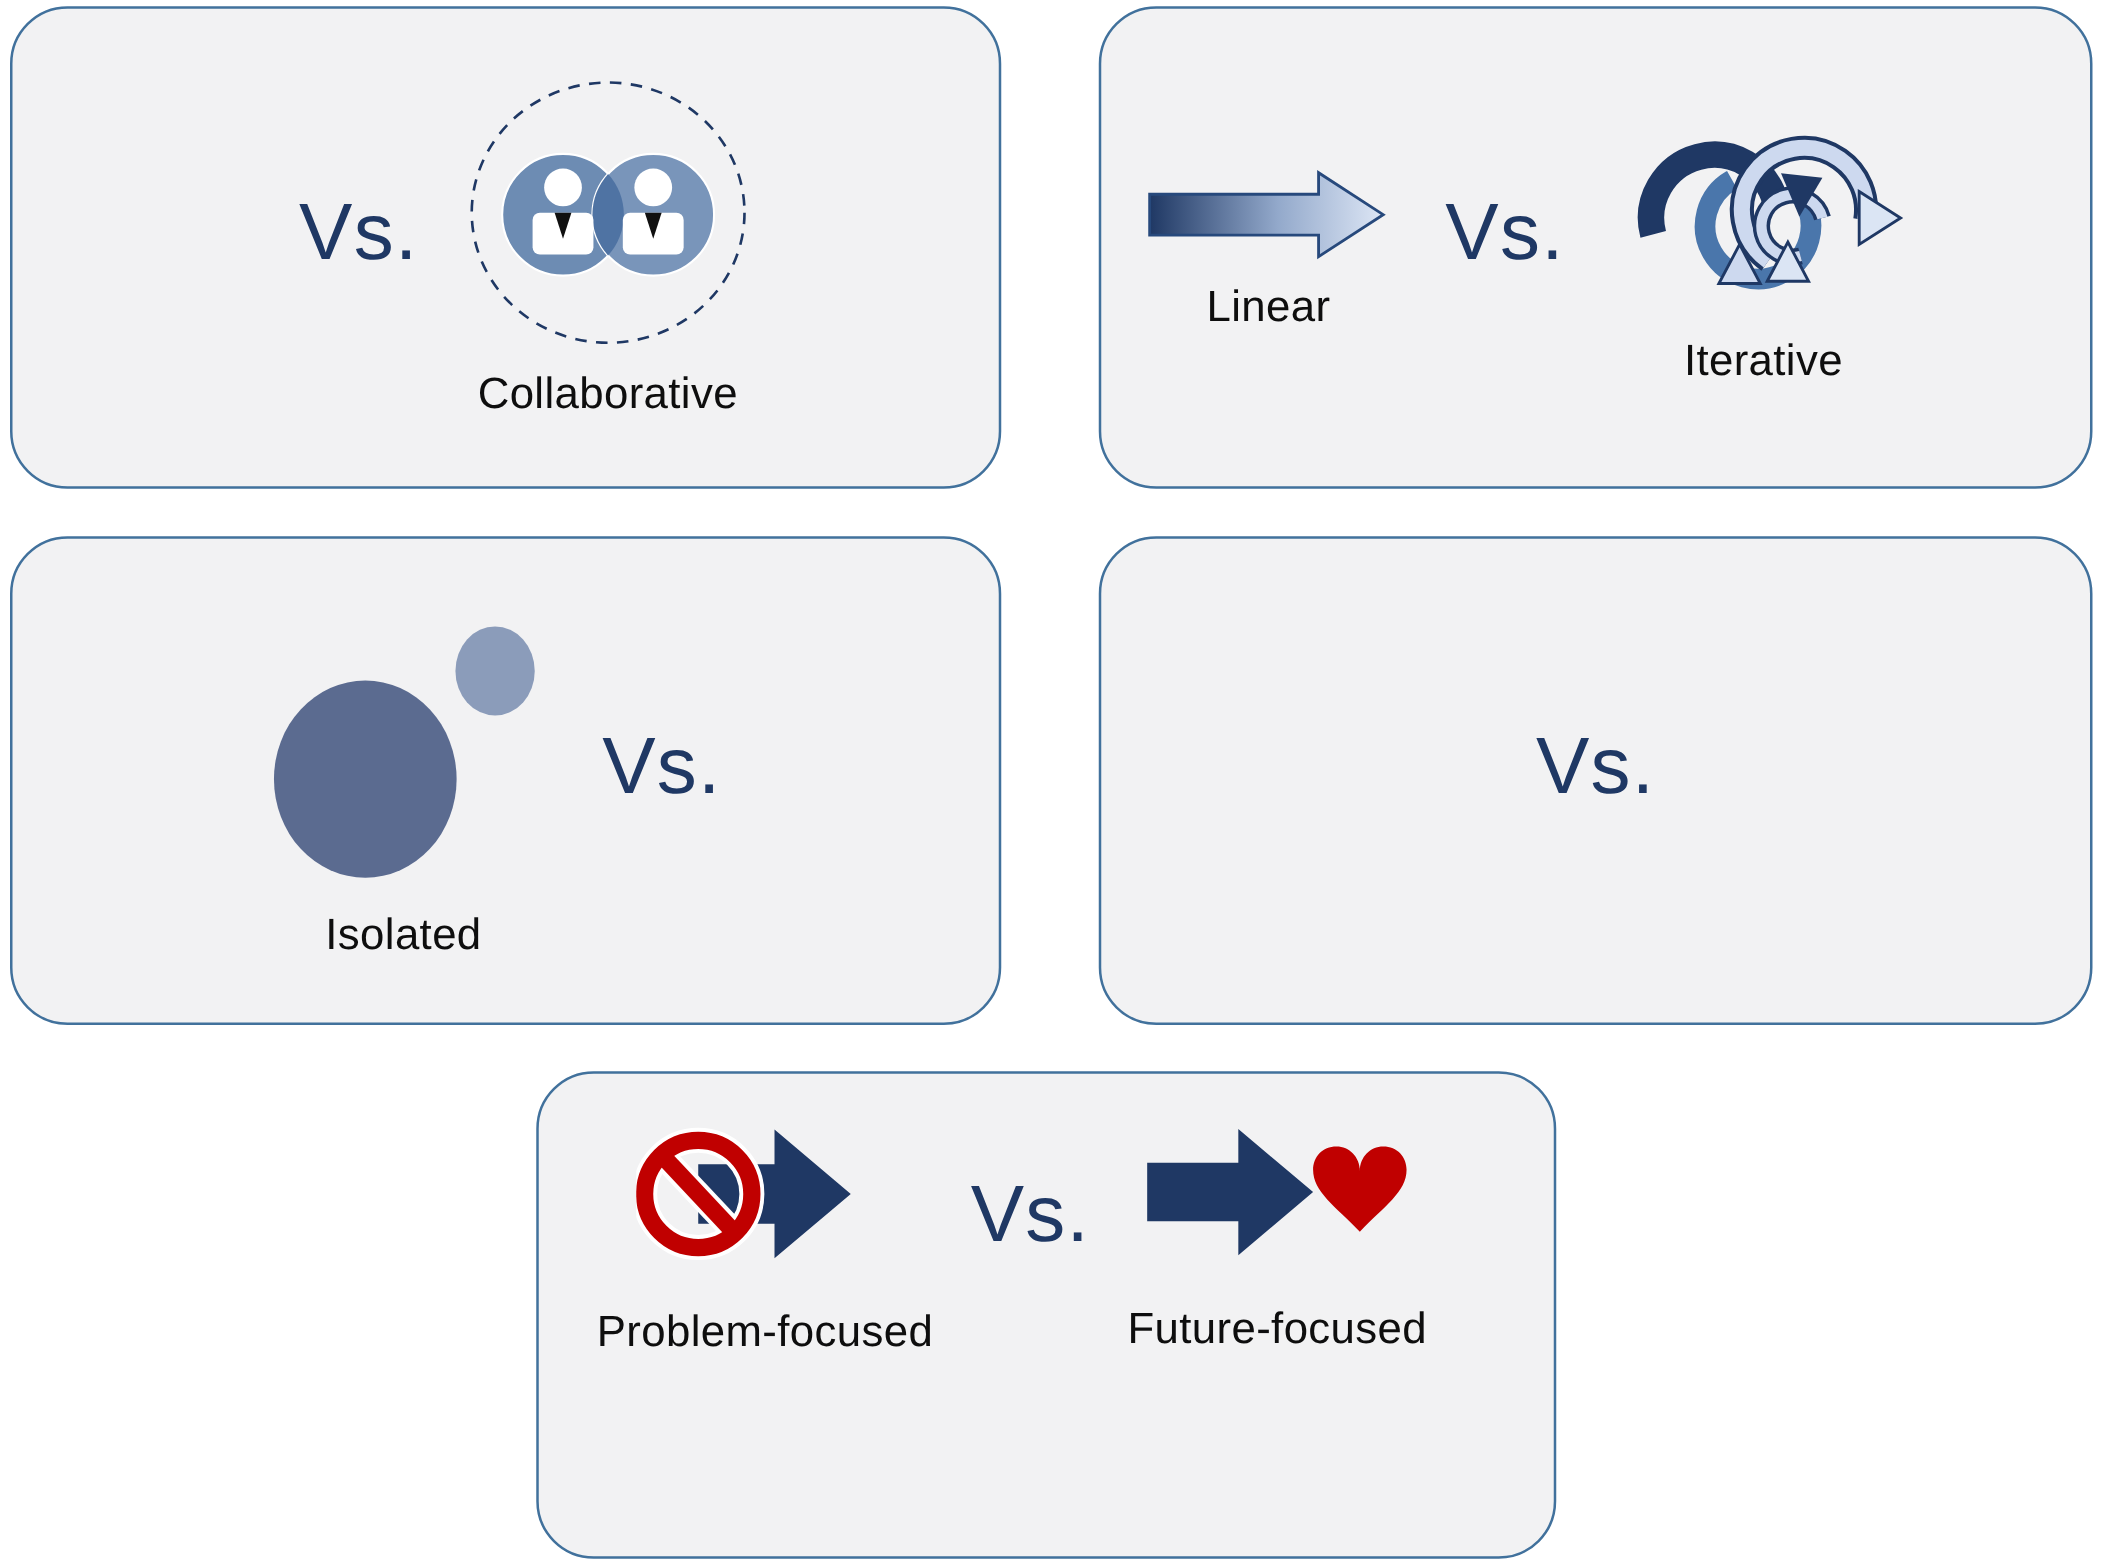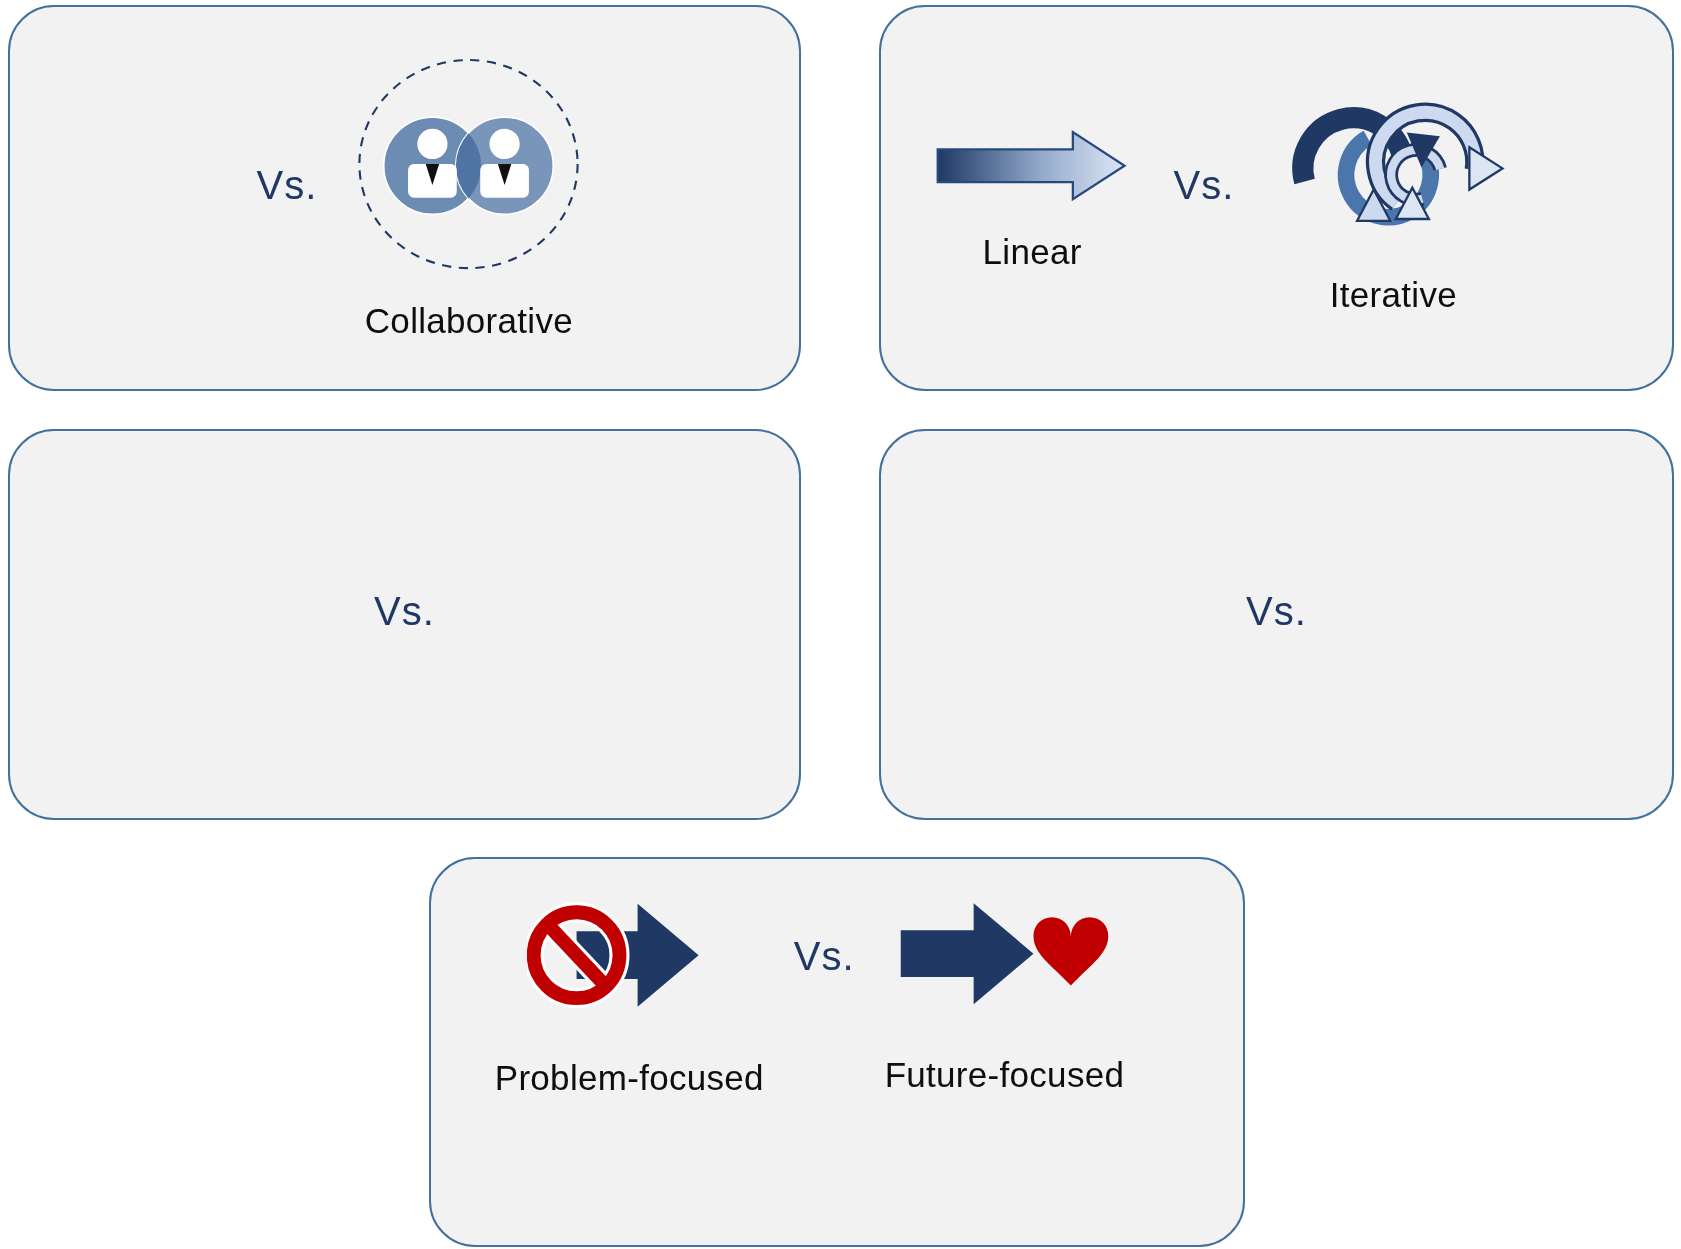--- a/index.html
+++ b/index.html
@@ -29,24 +29,24 @@
   .panel{
     position:absolute;box-sizing:border-box;background:var(--panel-bg);
     border:2.5px solid var(--panel-border);border-radius:46px;
     display:flex;align-items:center;justify-content:center;
   }
   #p1{left:8px;top:5px;width:793px;height:386px;}
   #p2{left:879px;top:5px;width:795px;height:386px;padding-right:110px;}
   #p3{left:8px;top:429px;width:793px;height:391px;}
   #p4{left:879px;top:429px;width:795px;height:391px;}
   #p5{left:429px;top:857px;width:816px;height:390px;align-items:flex-start;padding-top:18px;padding-right:55px;}
-  .cell{display:flex;flex-direction:column;align-items:center;gap:24px;}
+  .cell{display:flex;flex-direction:column;align-items:center;gap:12px;}
   .label{font-size:35px;color:var(--label);letter-spacing:.3px;white-space:nowrap;}
   .vs{
-    font-size:40px;color:var(--navy);font-weight:400;letter-spacing:1px;
+    font-size:64px;color:var(--navy);font-weight:400;letter-spacing:1px;
     margin:-26px 34px 0 34px;align-self:center;
   }
   #p2 .vs{margin-left:44px;margin-right:44px;}
   #p4 .vs{margin-left:16px;margin-right:16px;}
   #p5 .vs{align-self:flex-start;margin:57px 30px 0 30px;}
   .icon{display:block;}
 </style>
 </head>
 <body>
 
@@ -97,20 +97,27 @@
         <polygon points="208,72 244,95 208,118" fill="#dbe5f4" stroke="#1f3864" stroke-width="2.5"></polygon>
         <polygon points="140,56 176,60 156,94" fill="#1f3864"></polygon>
         <polygon points="86,152 104,118 122,152" fill="#cdd9ef" stroke="#1f3864" stroke-width="2.5"></polygon>
         <polygon points="128,150 146,116 164,150" fill="#dbe5f4" stroke="#1f3864" stroke-width="2.5"></polygon>
       </svg>
       <div class="label">Iterative</div>
     </div>
   </section>
 
   <section class="panel" id="p3">
+    <div class="cell">
+      <svg class="icon" width="250" viewBox="0 0 260 245">
+        <ellipse cx="98" cy="148" rx="76" ry="82" fill="#5b6b90"></ellipse>
+        <ellipse cx="206" cy="58" rx="33" ry="37" fill="#8b9cba"></ellipse>
+      </svg>
+      <div class="label">Isolated</div>
+    </div>
     <div class="vs">Vs.</div>
   </section>
 
   <section class="panel" id="p4">
     <div class="vs">Vs.</div>
   </section>
 
   <section class="panel" id="p5">
     <div class="cell">
       <svg class="icon" width="205" viewBox="0 0 215 165">

